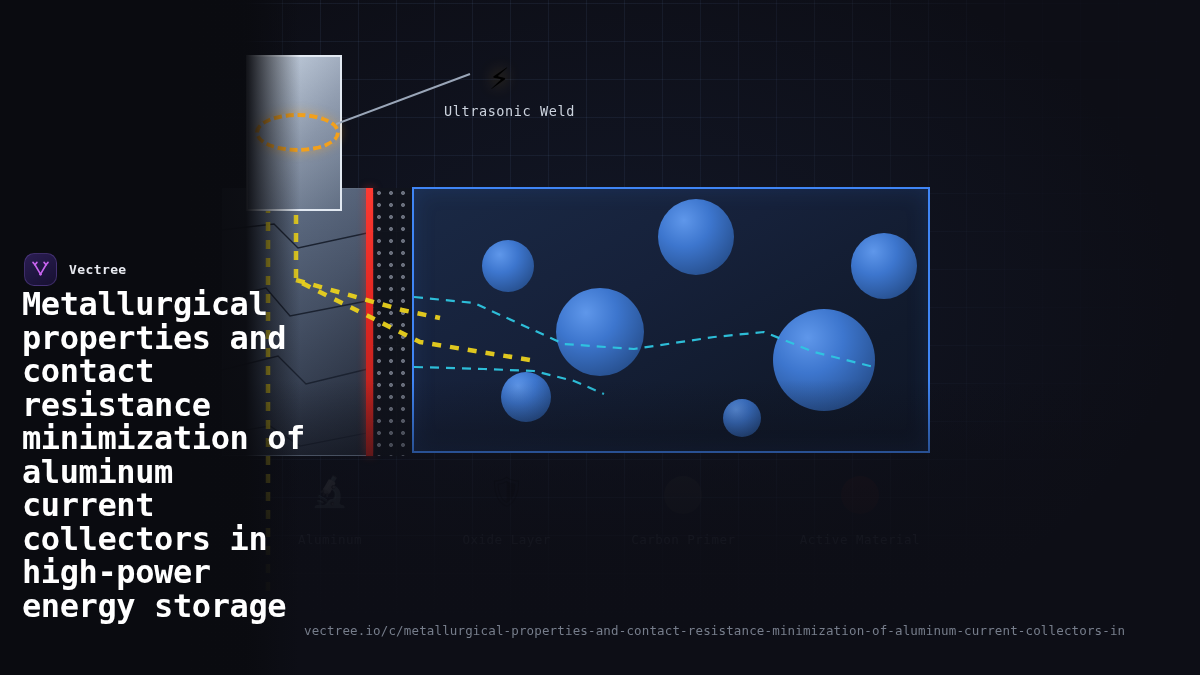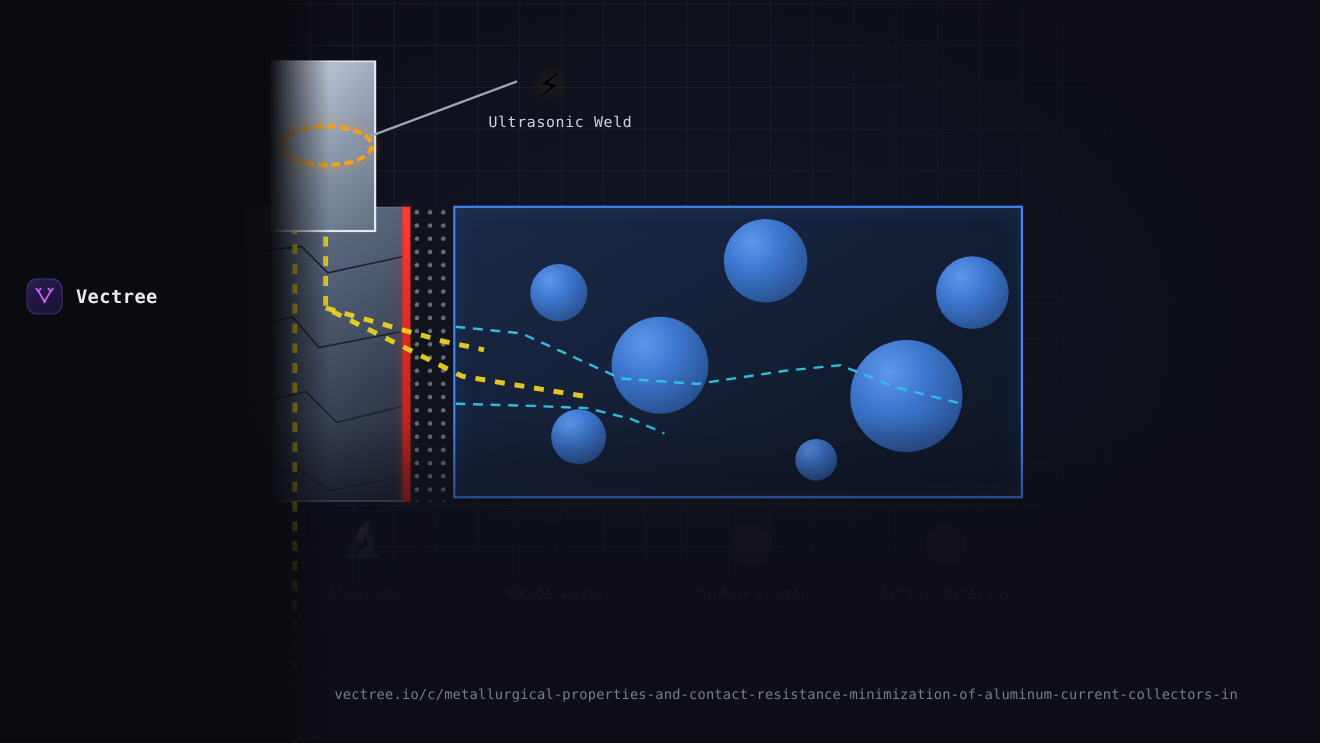--- a/index.html
+++ b/index.html
@@ -181,21 +181,21 @@
     gap: 12px;
   }
   .brand-logo {
     width: 33px; height: 33px;
     border-radius: 10px;
     background: linear-gradient(150deg, #2b1d52 0%, #1f1640 55%, #171030 100%);
     border: 1px solid rgba(150,110,230,0.28);
     display: flex; align-items: center; justify-content: center;
   }
   .brand-name {
-    font-size: 17px;
+    font-size: 13px;
     font-weight: bold;
     color: #e8eaf0;
     letter-spacing: 0.4px;
   }
   .headline {
     position: absolute;
     left: 22px; top: 288px;
     width: 296px;
     font-size: 32px;
     font-weight: bold;
@@ -319,16 +319,17 @@
           <path d="M5 6 L7.5 3"></path>
           <path d="M19 6 L16.5 3"></path>
           <path d="M19 6 L21.5 3"></path>
         </g>
         <circle cx="12" cy="18" r="1.6" fill="#c964f0"></circle>
       </svg>
     </span>
     <span class="brand-name">Vectree</span>
   </div>
 
+  <h1 class="headline">Metallurgical properties and contact resistance minimization of aluminum current collectors in high-power energy storage</h1>
 
   <div class="footer-url">vectree.io/c/metallurgical-properties-and-contact-resistance-minimization-of-aluminum-current-collectors-in</div>
 
 </div>
 
 </body></html>

